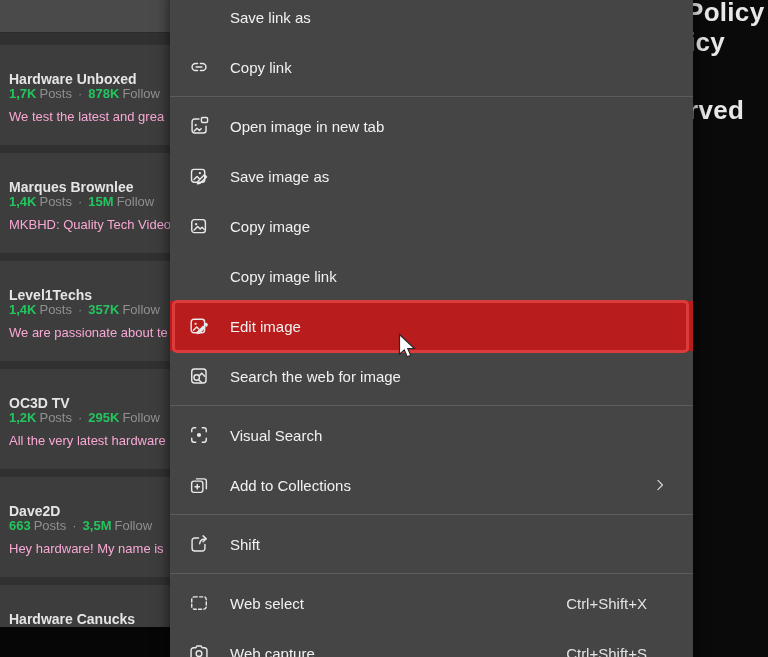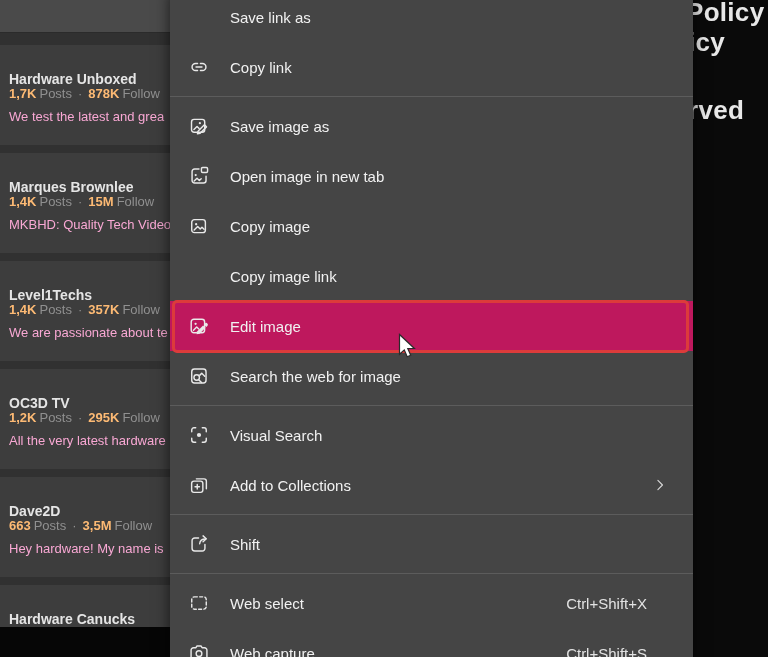--- a/index.html
+++ b/index.html
@@ -6,33 +6,33 @@
   body{
     width:768px;height:657px;overflow:hidden;position:relative;
     background:#0a0a0a;font-family:"Liberation Sans",sans-serif;
   }
   
   .left-panel{position:absolute;left:0;top:0;width:172px;height:657px;background:#313131;overflow:hidden}
   .top-strip{position:absolute;left:0;top:0;width:172px;height:32px;background:#4a4a4a;border-bottom:1px solid #2b2b2b}
   .card{position:absolute;left:0;width:172px;height:100px;background:#3d3d3d;box-sizing:border-box;overflow:hidden}
   .card-title{position:absolute;left:9px;top:26px;font-size:14px;font-weight:700;color:#e5e5e5;white-space:nowrap}
   .card-stats{position:absolute;left:9px;top:41px;font-size:13px;color:#909090;white-space:nowrap}
-  .card-stats b{color:#fdba74;font-weight:700}
+  .card-stats b{color:#22c55e;font-weight:700}
   .card-stats .lbl{margin-left:3px}
   .card-stats .dot{margin:0 6px}
   .card-desc{position:absolute;left:9px;top:64px;font-size:13px;color:#f9a8d4;white-space:nowrap}
   .bottom-strip{position:absolute;left:0;top:627px;width:172px;height:30px;background:#060606}
   
   .footer-frag{position:absolute;color:#e8e8e8;font-size:26px;font-weight:600;white-space:nowrap;letter-spacing:.3px}
   
   .menu{position:absolute;left:170px;top:-8px;width:523px;background:#454545;
         box-shadow:0 0 14px rgba(0,0,0,.65);padding-bottom:8px}
   .mi{height:50px;display:flex;align-items:center;box-sizing:border-box;
       padding:0 26px 0 18px;color:#f1f1f1;font-size:15px}
-  .mi.hover{background:#be185d}
+  .mi.hover{background:#b91c1c}
   .mi-icon{width:22px;height:22px;margin-right:20px;flex:none;display:flex;align-items:center;justify-content:center}
   .mi-icon.empty{visibility:hidden}
   .mi-label{flex:1;white-space:nowrap}
   .mi-shortcut{color:#e3e3e3;margin-right:20px;white-space:nowrap}
   .menu-sep{height:1px;background:#5c5c5c;margin:4px 0}
   .red-rect{position:absolute;left:2px;top:308px;width:517px;height:53px;
             border:3px solid #dc3b3b;border-radius:5px;box-sizing:border-box;pointer-events:none}
   .cursor{position:absolute;left:398px;top:333px;z-index:50;pointer-events:none}
 </style>
 </head>
@@ -98,39 +98,39 @@
       </svg>
     </span>
     <span class="mi-label">Copy link</span>
   </div>
 
   <div class="menu-sep"></div>
 
   <div class="mi">
     <span class="mi-icon">
       <svg width="22" height="22" viewBox="0 0 20 20" fill="none" stroke="#e9e9e9" stroke-width="1.3" stroke-linecap="round" stroke-linejoin="round">
+        <path d="M16.4 10.2v3.9a2.3 2.3 0 0 1-2.3 2.3H6a2.3 2.3 0 0 1-2.3-2.3V5.9A2.3 2.3 0 0 1 6 3.6h4"></path>
+        <rect x="12.2" y="2.2" width="5.6" height="4.6" rx="1.1"></rect>
+        <circle cx="7" cy="9.2" r="1" fill="#e9e9e9" stroke="none"></circle>
+        <path d="M5.6 14.6l2.6-2.6 2.1 2.1 1.7-1.7"></path>
+      </svg>
+    </span>
+    <span class="mi-label">Open image in new tab</span>
+  </div>
+
+  <div class="mi">
+    <span class="mi-icon">
+      <svg width="22" height="22" viewBox="0 0 20 20" fill="none" stroke="#e9e9e9" stroke-width="1.3" stroke-linecap="round" stroke-linejoin="round">
         <rect x="3.2" y="4" width="12" height="11.6" rx="2.3"></rect>
         <circle cx="10.8" cy="7.4" r="1" fill="#e9e9e9" stroke="none"></circle>
         <path d="M5.4 13.2l2.8-2.8 1.9 1.9"></path>
         <path d="M11 16.6l5.8-5.8-1.9-1.9-5.8 5.8-.5 2.4 2.4-.5z"></path>
       </svg>
     </span>
     <span class="mi-label">Save image as</span>
-  </div>
-
-  <div class="mi">
-    <span class="mi-icon">
-      <svg width="22" height="22" viewBox="0 0 20 20" fill="none" stroke="#e9e9e9" stroke-width="1.3" stroke-linecap="round" stroke-linejoin="round">
-        <path d="M16.4 10.2v3.9a2.3 2.3 0 0 1-2.3 2.3H6a2.3 2.3 0 0 1-2.3-2.3V5.9A2.3 2.3 0 0 1 6 3.6h4"></path>
-        <rect x="12.2" y="2.2" width="5.6" height="4.6" rx="1.1"></rect>
-        <circle cx="7" cy="9.2" r="1" fill="#e9e9e9" stroke="none"></circle>
-        <path d="M5.6 14.6l2.6-2.6 2.1 2.1 1.7-1.7"></path>
-      </svg>
-    </span>
-    <span class="mi-label">Open image in new tab</span>
   </div>
 
   <div class="mi">
     <span class="mi-icon">
       <svg width="22" height="22" viewBox="0 0 20 20" fill="none" stroke="#e9e9e9" stroke-width="1.3" stroke-linecap="round" stroke-linejoin="round">
         <rect x="3.4" y="4.2" width="12.4" height="11.8" rx="2.4"></rect>
         <circle cx="7.4" cy="8.4" r="1.05" fill="#e9e9e9" stroke="none"></circle>
         <path d="M5.6 13.6l3.2-3.2 2.3 2.3 1.6-1.6 1.9 1.9"></path>
       </svg>
     </span>

